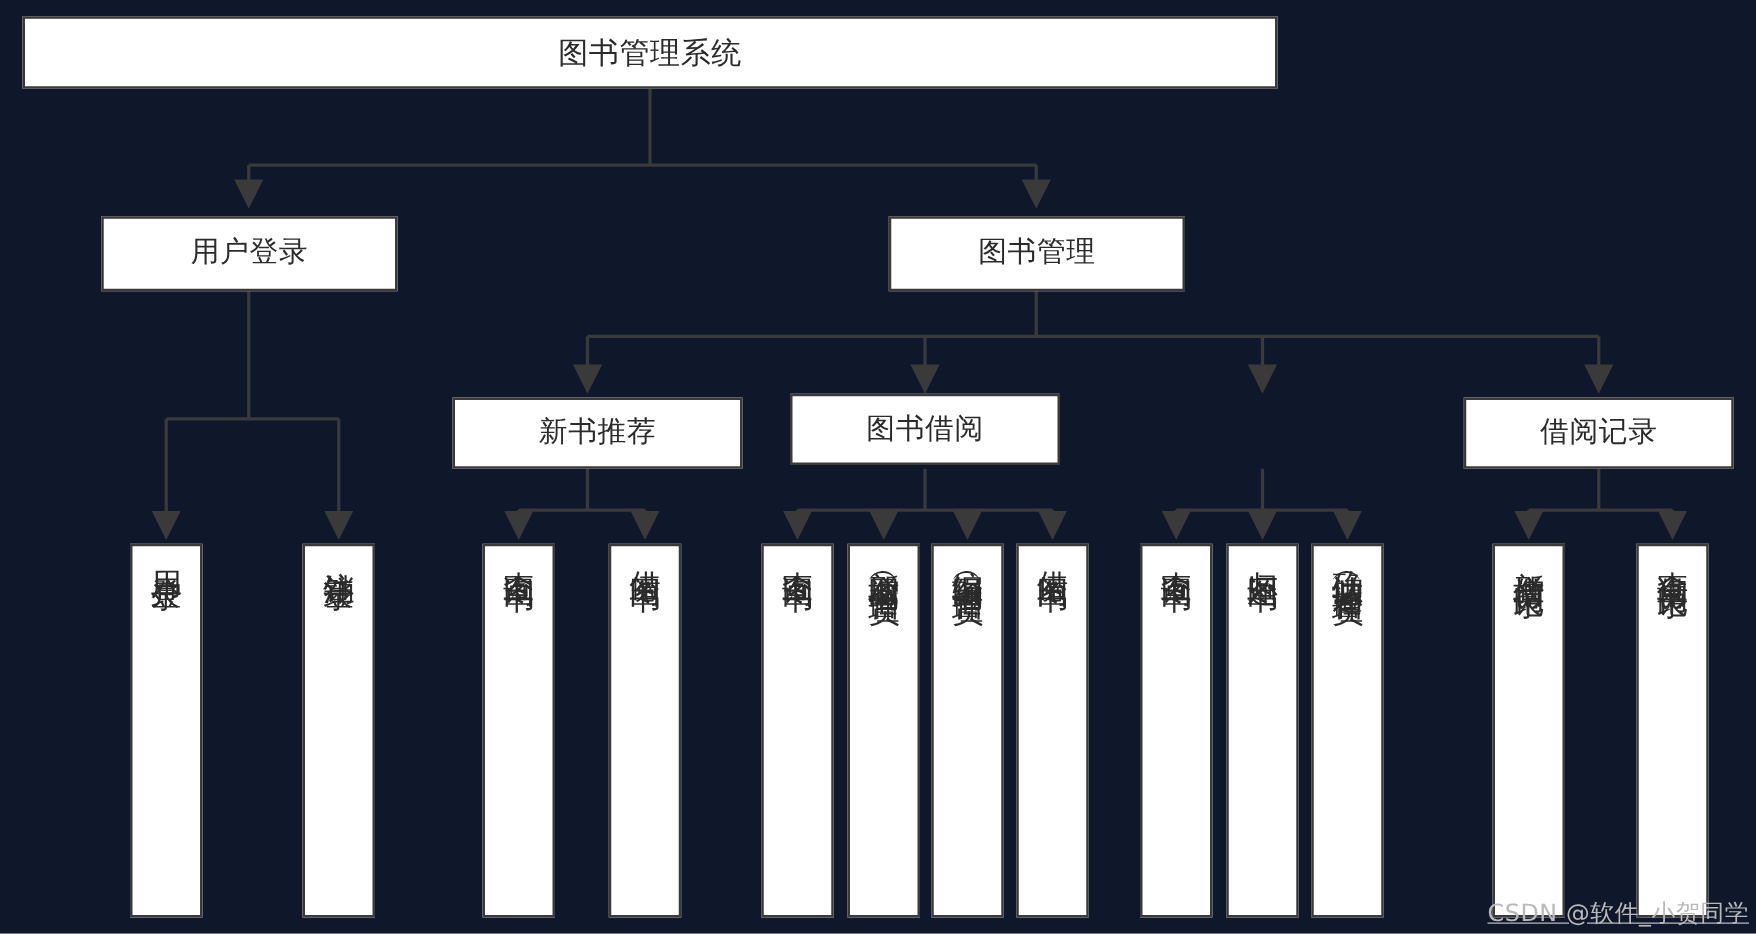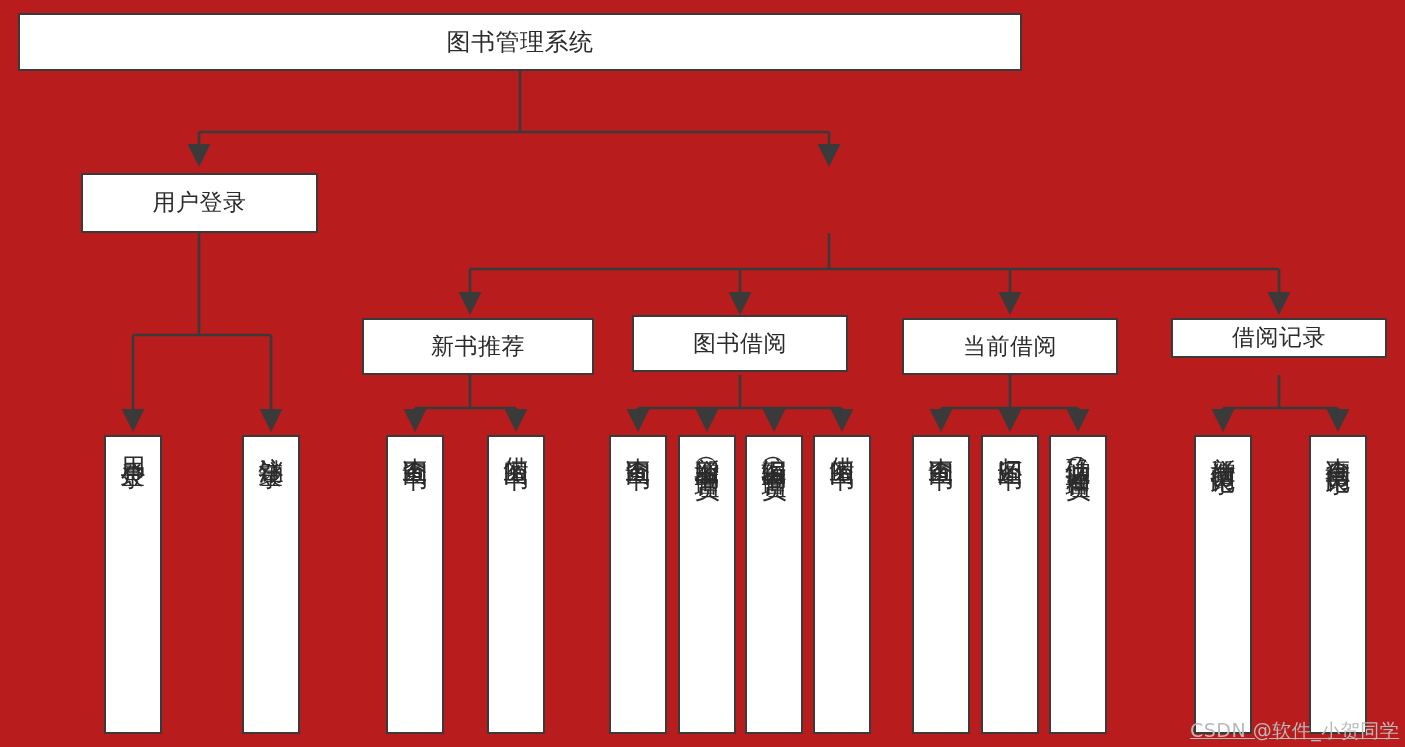--- a/index.html
+++ b/index.html
@@ -7,21 +7,21 @@
     padding: 0;
     background: #ffffff;
   }
   body {
     font-family: "DejaVu Sans", "Liberation Sans", sans-serif;
   }
   #canvas {
     position: relative;
     width: 1405px;
     height: 747px;
-    background: #b91c1c;
+    background: #0f172a;
     overflow: hidden;
   }
   svg.wires {
     position: absolute;
     left: 0;
     top: 0;
     width: 1405px;
     height: 747px;
     pointer-events: none;
   }
@@ -126,31 +126,31 @@
     </g>
   </svg>
 
   <div class="node h root" style="left:18px; top:13px; width:1004px; height:58px;">
     <span class="lbl">图书管理系统</span>
   </div>
 
   <div class="node h" style="left:81px; top:173px; width:237px; height:60px;">
     <span class="lbl">用户登录</span>
   </div>
+  <div class="node h" style="left:711px; top:173px; width:237px; height:60px;">
+    <span class="lbl">图书管理</span>
+  </div>
 
   <div class="node h" style="left:362px; top:318px; width:232px; height:57px;">
     <span class="lbl">新书推荐</span>
   </div>
   <div class="node h" style="left:632px; top:315px; width:216px; height:57px;">
     <span class="lbl">图书借阅</span>
   </div>
-  <div class="node h" style="left:902px; top:318px; width:216px; height:57px;">
-    <span class="lbl">当前借阅</span>
-  </div>
-  <div class="node h" style="left:1171px; top:318px; width:216px; height:40px;justify-content:center;">
+  <div class="node h" style="left:1171px; top:318px; width:216px; height:57px;justify-content:center;">
     <span class="lbl">借阅记录</span>
   </div>
 
   <div class="node v" style="left:104px; top:435px; width:58px; height:299px;">
     <span class="lbl">用户登录</span>
   </div>
   <div class="node v" style="left:242px; top:435px; width:58px; height:299px;">
     <span class="lbl">注销登录</span>
   </div>
 

